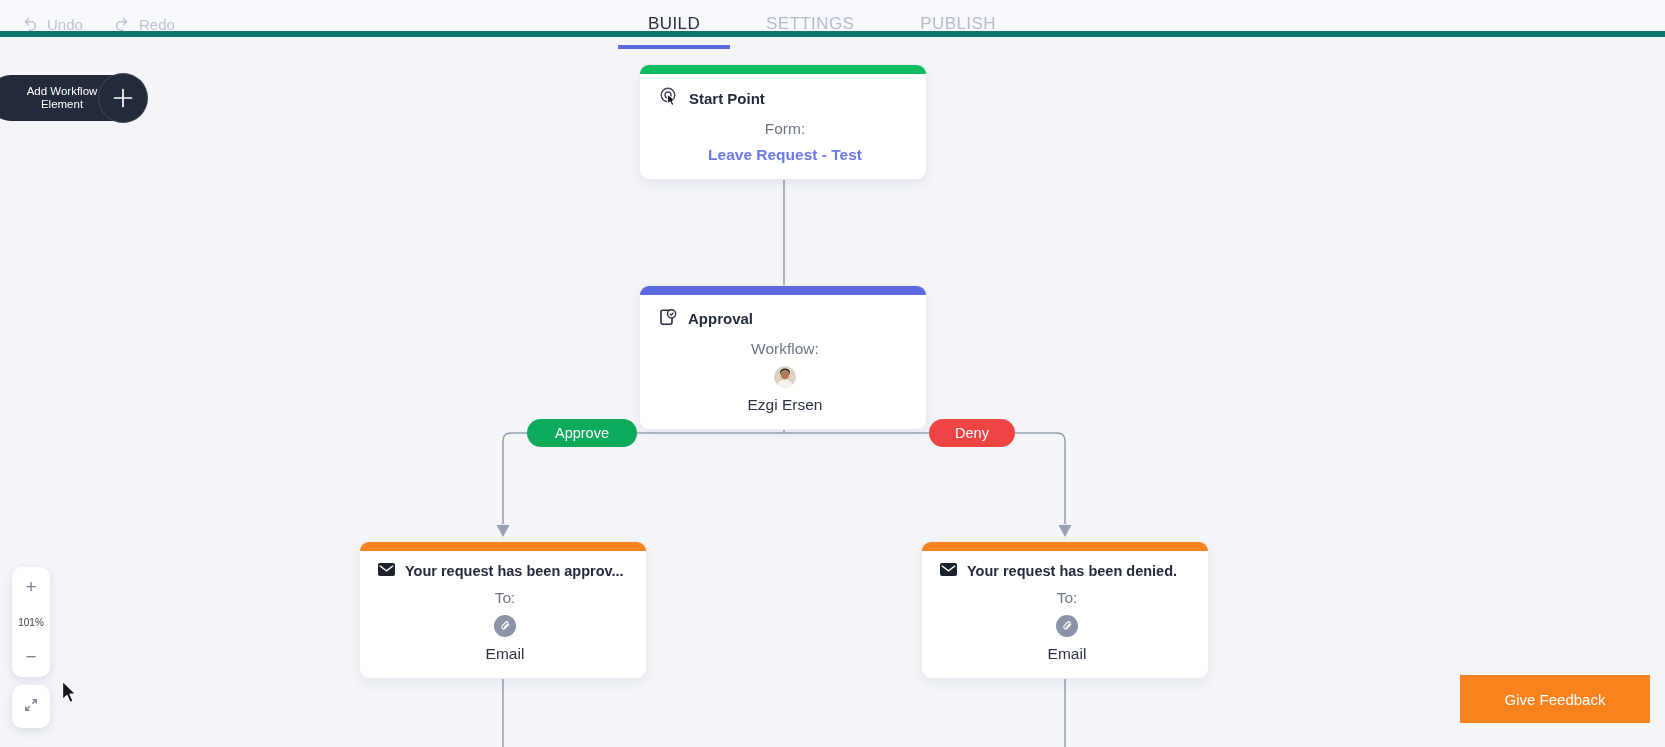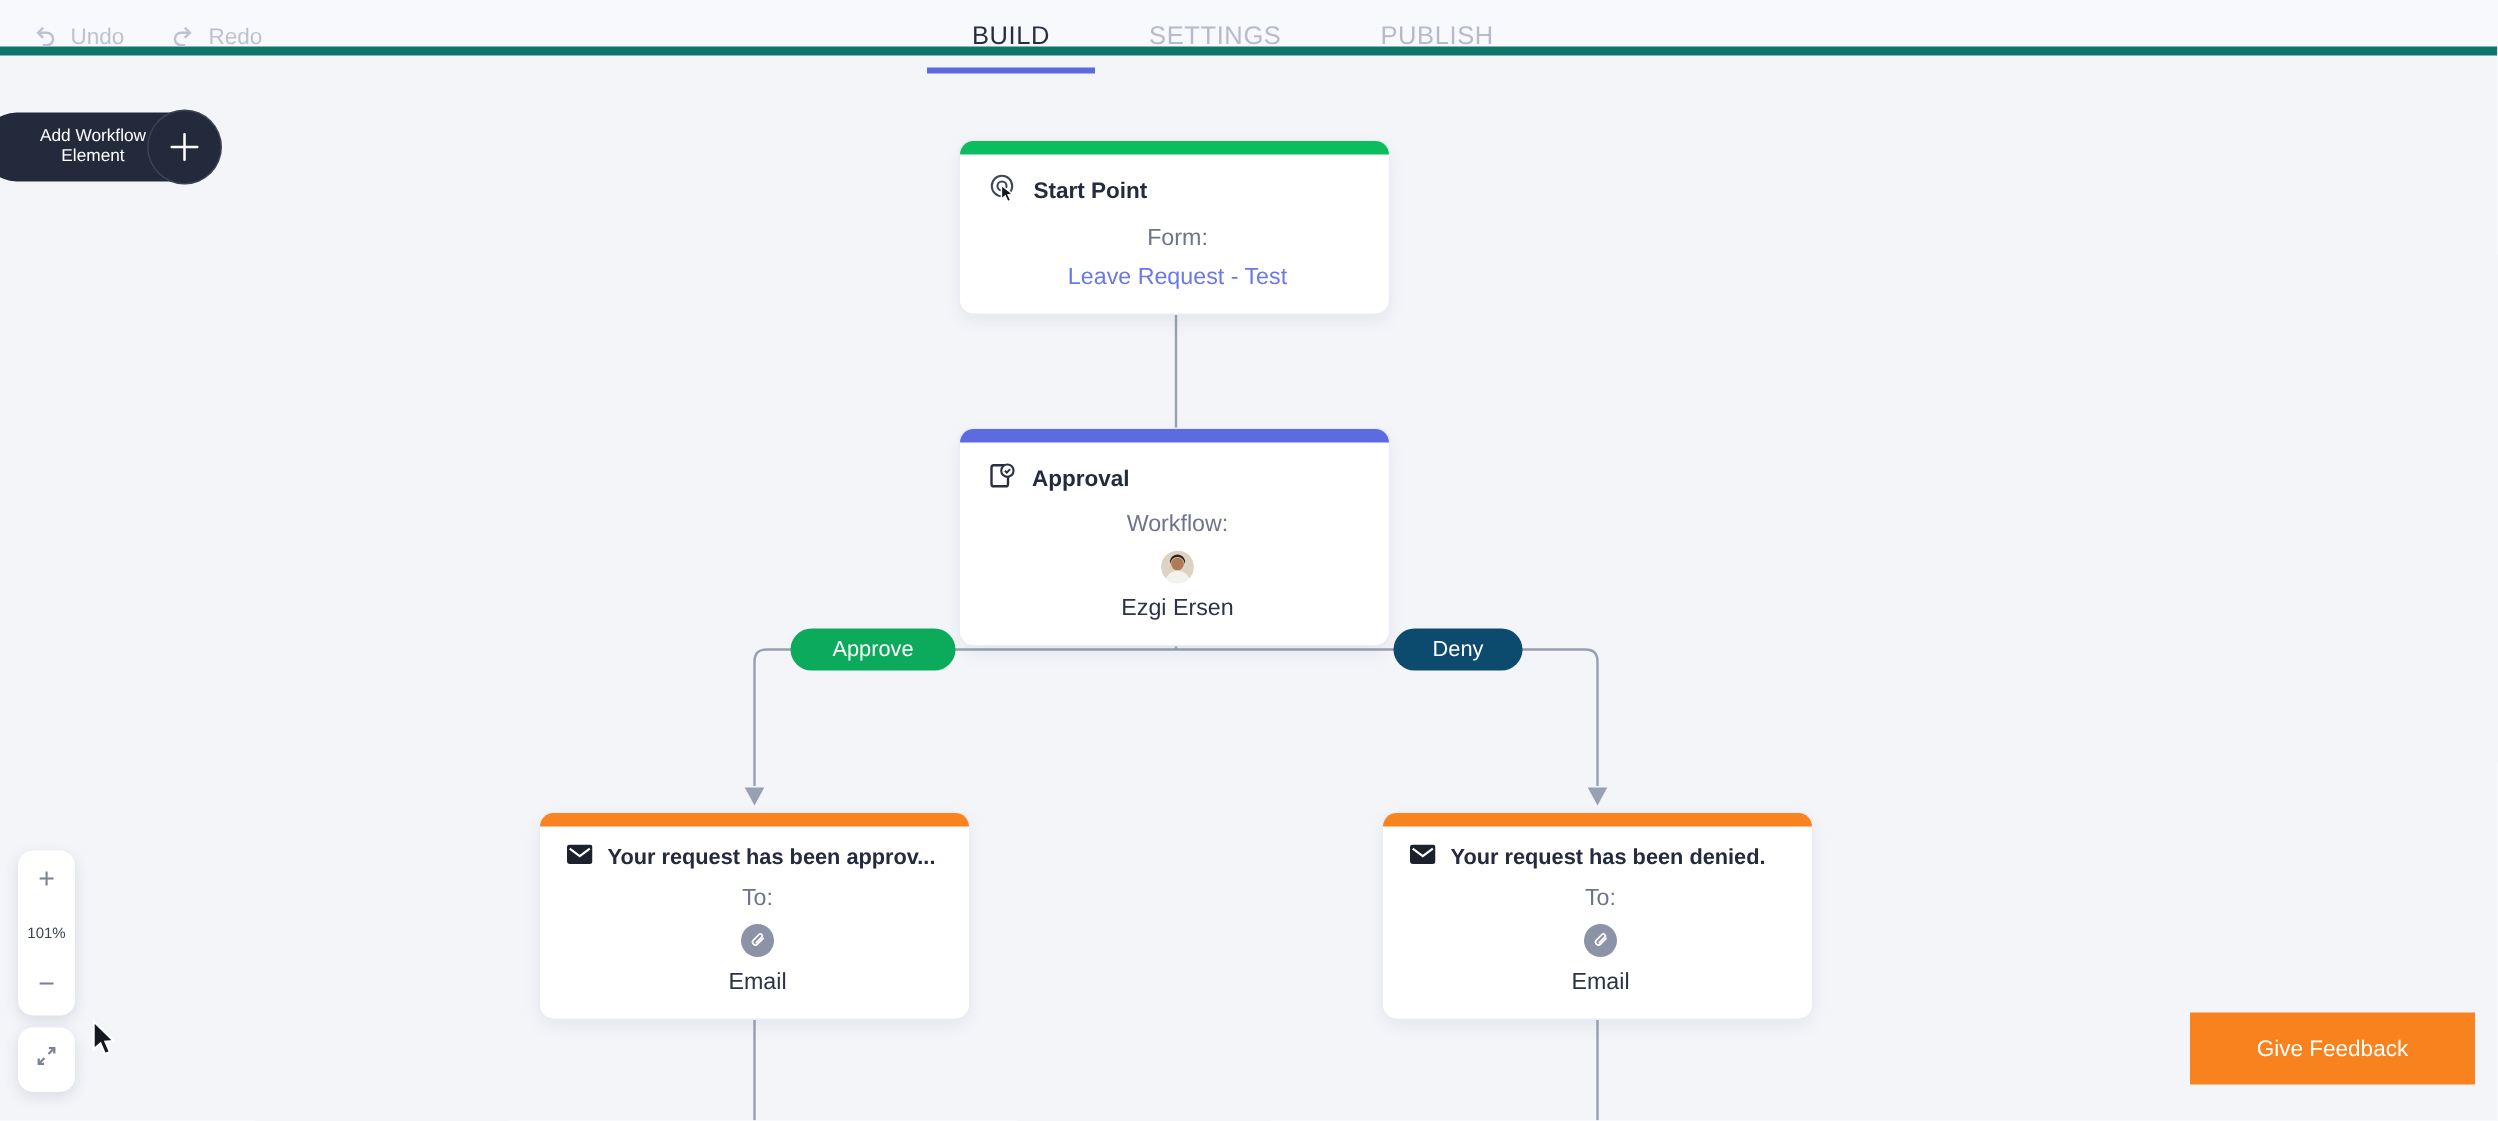--- a/index.html
+++ b/index.html
@@ -32,21 +32,21 @@
 
   
   .node { position:absolute; width:286px; background:#fff; border-radius:9px; z-index:2;
           box-shadow:0 0 0 1px #e9ecf3, 0 5px 12px rgba(55,65,95,.08); cursor:pointer; }
   .node-bar { height:9px; border-radius:9px 9px 0 0; }
   .node-body { padding:12px 14px 15px 18px; }
   .node-title { display:flex; align-items:center; gap:10px; font-size:15px; font-weight:700; color:#242b3f; }
   .node-title.sm { font-size:14.5px; }
   .node-sub { display:flex; align-items:center; gap:8px; margin-top:10px; font-size:15.5px; color:#6e7589;flex-direction:column; }
   .node-sub .value { color:#2c3347; }
-  .link { color:#6b78e8; cursor:pointer; }
+  .link { color:#6b78e8; cursor:pointer;font-weight:bold; }
   .chip { width:22px; height:22px; border-radius:50%; background:#8d93a6; display:flex;
           align-items:center; justify-content:center; flex:0 0 auto; }
   .avatar { width:22px; height:22px; border-radius:50%; overflow:hidden; flex:0 0 auto; display:block; }
 
   
   .pill { position:absolute; height:28px; border-radius:14px; color:#fff; font-size:14.5px;
           display:flex; align-items:center; justify-content:center; z-index:3; cursor:pointer; }
   #pill-approve { left:527px; top:419px; width:110px; }
   #pill-deny    { left:929px; top:419px; width:86px; }
 
@@ -125,21 +125,21 @@
       <div>Add Workflow</div>
       <div>Element</div>
     </div>
     <div class="add-circle">
       <svg width="22" height="22" viewBox="0 0 22 22">
           <path d="M11 2.5v17M2.5 11h17" stroke="#fff" stroke-width="1.7" stroke-linecap="round"></path>
         </svg>
     </div>
   </div>
 
-  <div class="node" style="left:640px; top:65px;margin-top:29px;">
+  <div class="node" style="left:640px; top:65px;">
     <div class="node-bar" style="background: rgb(11, 189, 94);"></div>
     <div class="node-body">
       <div class="node-title">
         <span>
           <svg width="21" height="21" viewBox="0 0 21 21">
               <circle cx="10" cy="9" r="6.8" fill="none" stroke="#40485c" stroke-width="1.4"></circle>
               <circle cx="10" cy="9" r="3" fill="none" stroke="#40485c" stroke-width="1.4"></circle>
               <path d="M9.6 8.4v9.4l2.5-2.1 1.7 3.7 2-.9-1.7-3.6 3.1-.4z" fill="#14171f" stroke="#fff" stroke-width="1"></path>
             </svg>
         </span>
@@ -181,21 +181,21 @@
                 <path d="M2.5 22a8.5 8.5 0 0 1 17 0z" fill="#f4f2ec"></path>
               </g>
             </svg>
         </span>
         <span class="value">Ezgi Ersen</span>
       </div>
     </div>
   </div>
 
   <div class="pill" id="pill-approve" style="background: rgb(12, 170, 91);">Approve</div>
-  <div class="pill" id="pill-deny" style="background: #0c4a6e;">Deny</div>
+  <div class="pill" id="pill-deny" style="background: #ef4444;">Deny</div>
 
   <div class="node" style="left:360px; top:542px;">
     <div class="node-bar" style="background: rgb(248, 131, 31);"></div>
     <div class="node-body">
       <div class="node-title sm">
         <span>
           <svg width="17" height="13" viewBox="0 0 17 13">
               <rect width="17" height="13" rx="2" fill="#1c212e"></rect>
               <path d="M1.8 2.8 8.5 7.8 15.2 2.8" fill="none" stroke="#fff" stroke-width="1.4"></path>
             </svg>

